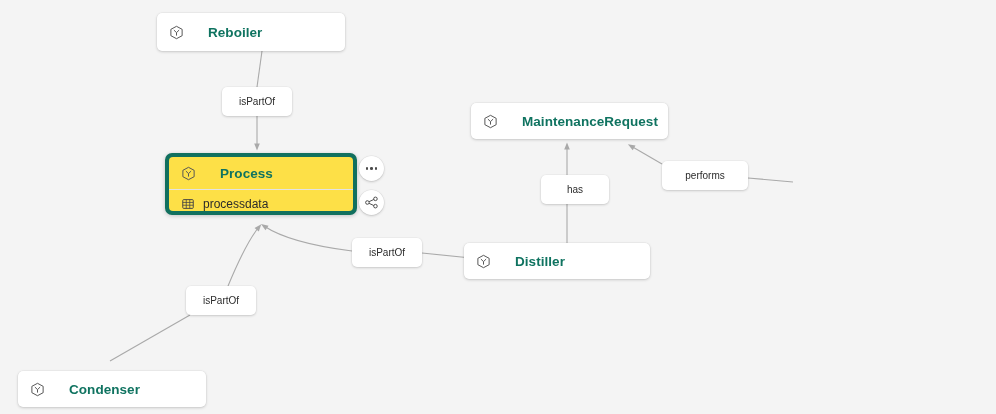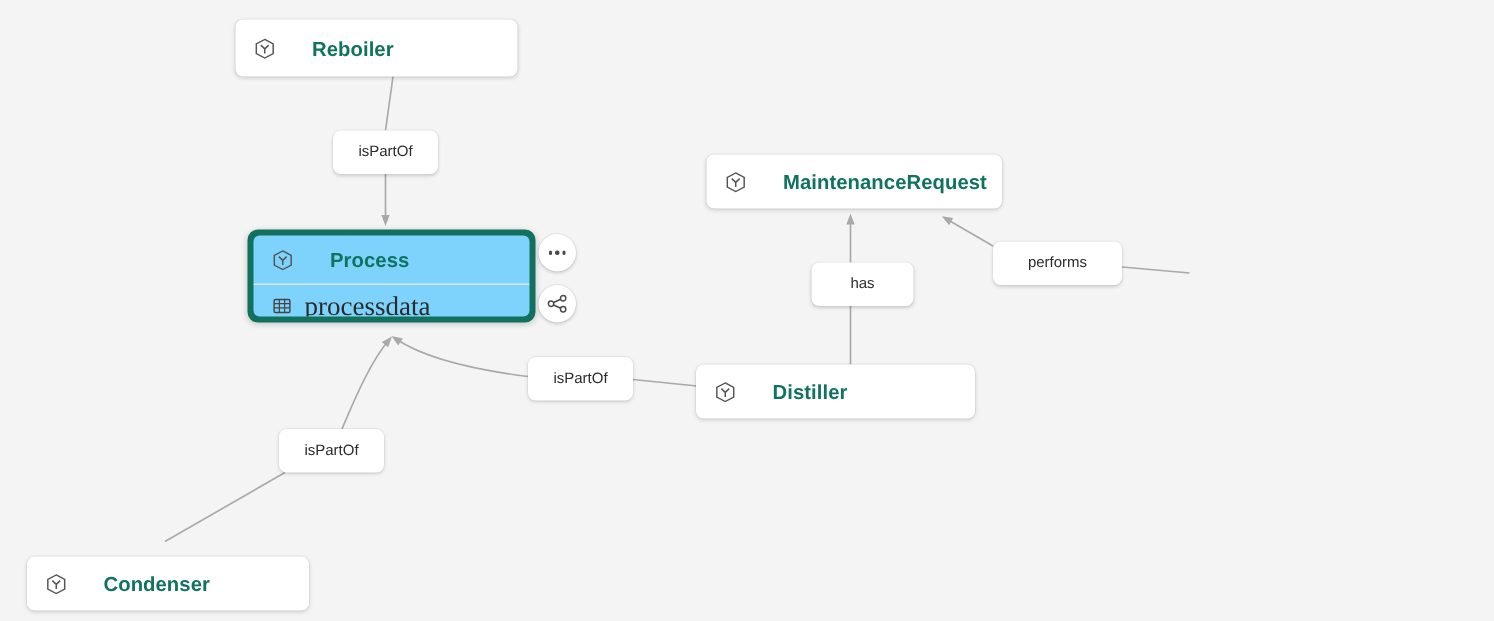--- a/index.html
+++ b/index.html
@@ -34,21 +34,21 @@
     overflow: hidden;
   }
   .node.selected {
     border: 3px solid #11705e;
     border-radius: 7px;
     box-shadow: 0 1px 4px rgba(0,0,0,0.20);
     background: #11705e;
     padding: 1px;
   }
   .node.selected .node-inner {
-    background: #7dd3fc;
+    background: #fde047;
     border-radius: 4px;
     width: 100%;
     height: 100%;
     display: flex;
     flex-direction: column;
     overflow: hidden;
   }
   .node-inner {
     display: flex;
     flex-direction: column;
@@ -84,23 +84,22 @@
   .node-attr {
     display: flex;
     align-items: center;
     gap: 8px;
     padding: 0 12px;
     flex: 1 1 auto;
     min-height: 28px;
   }
   .attr-label {
     color: #2b2b2b;
-    font-size: 18px;
+    font-size: 12px;
     white-space: nowrap;
-    font-family: Liberation Serif, serif;
   }
   .attr-icon {
     width: 14px; height: 14px;
     flex: 0 0 14px;
     display: block;
   }
 
   
   .edge-label {
     position: absolute;

